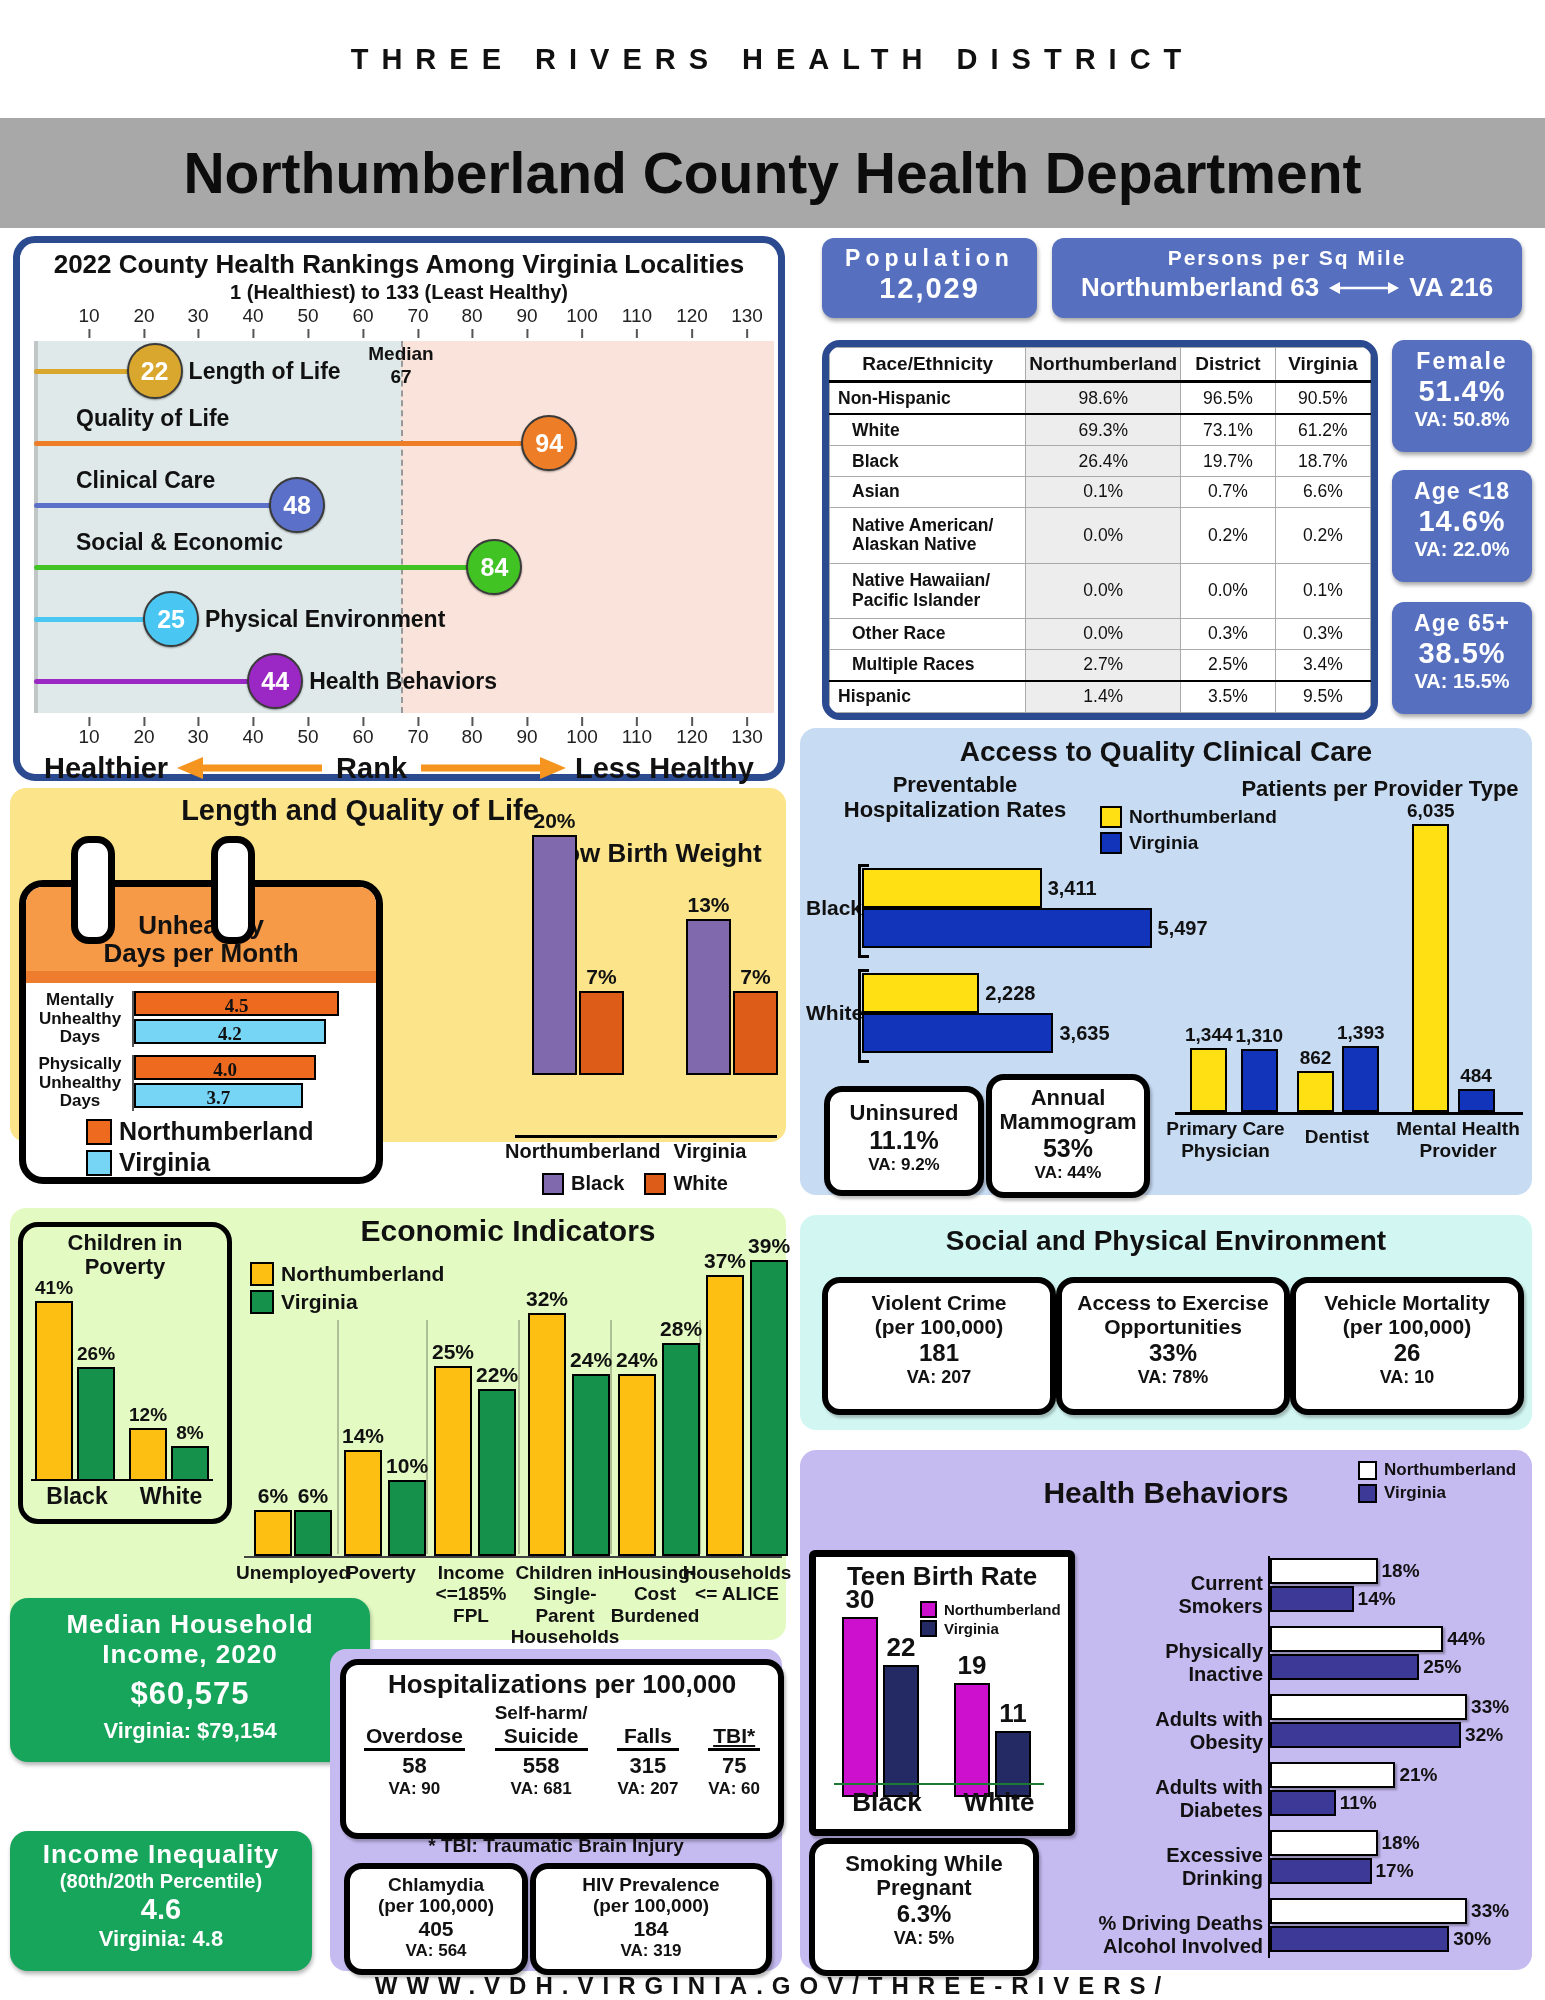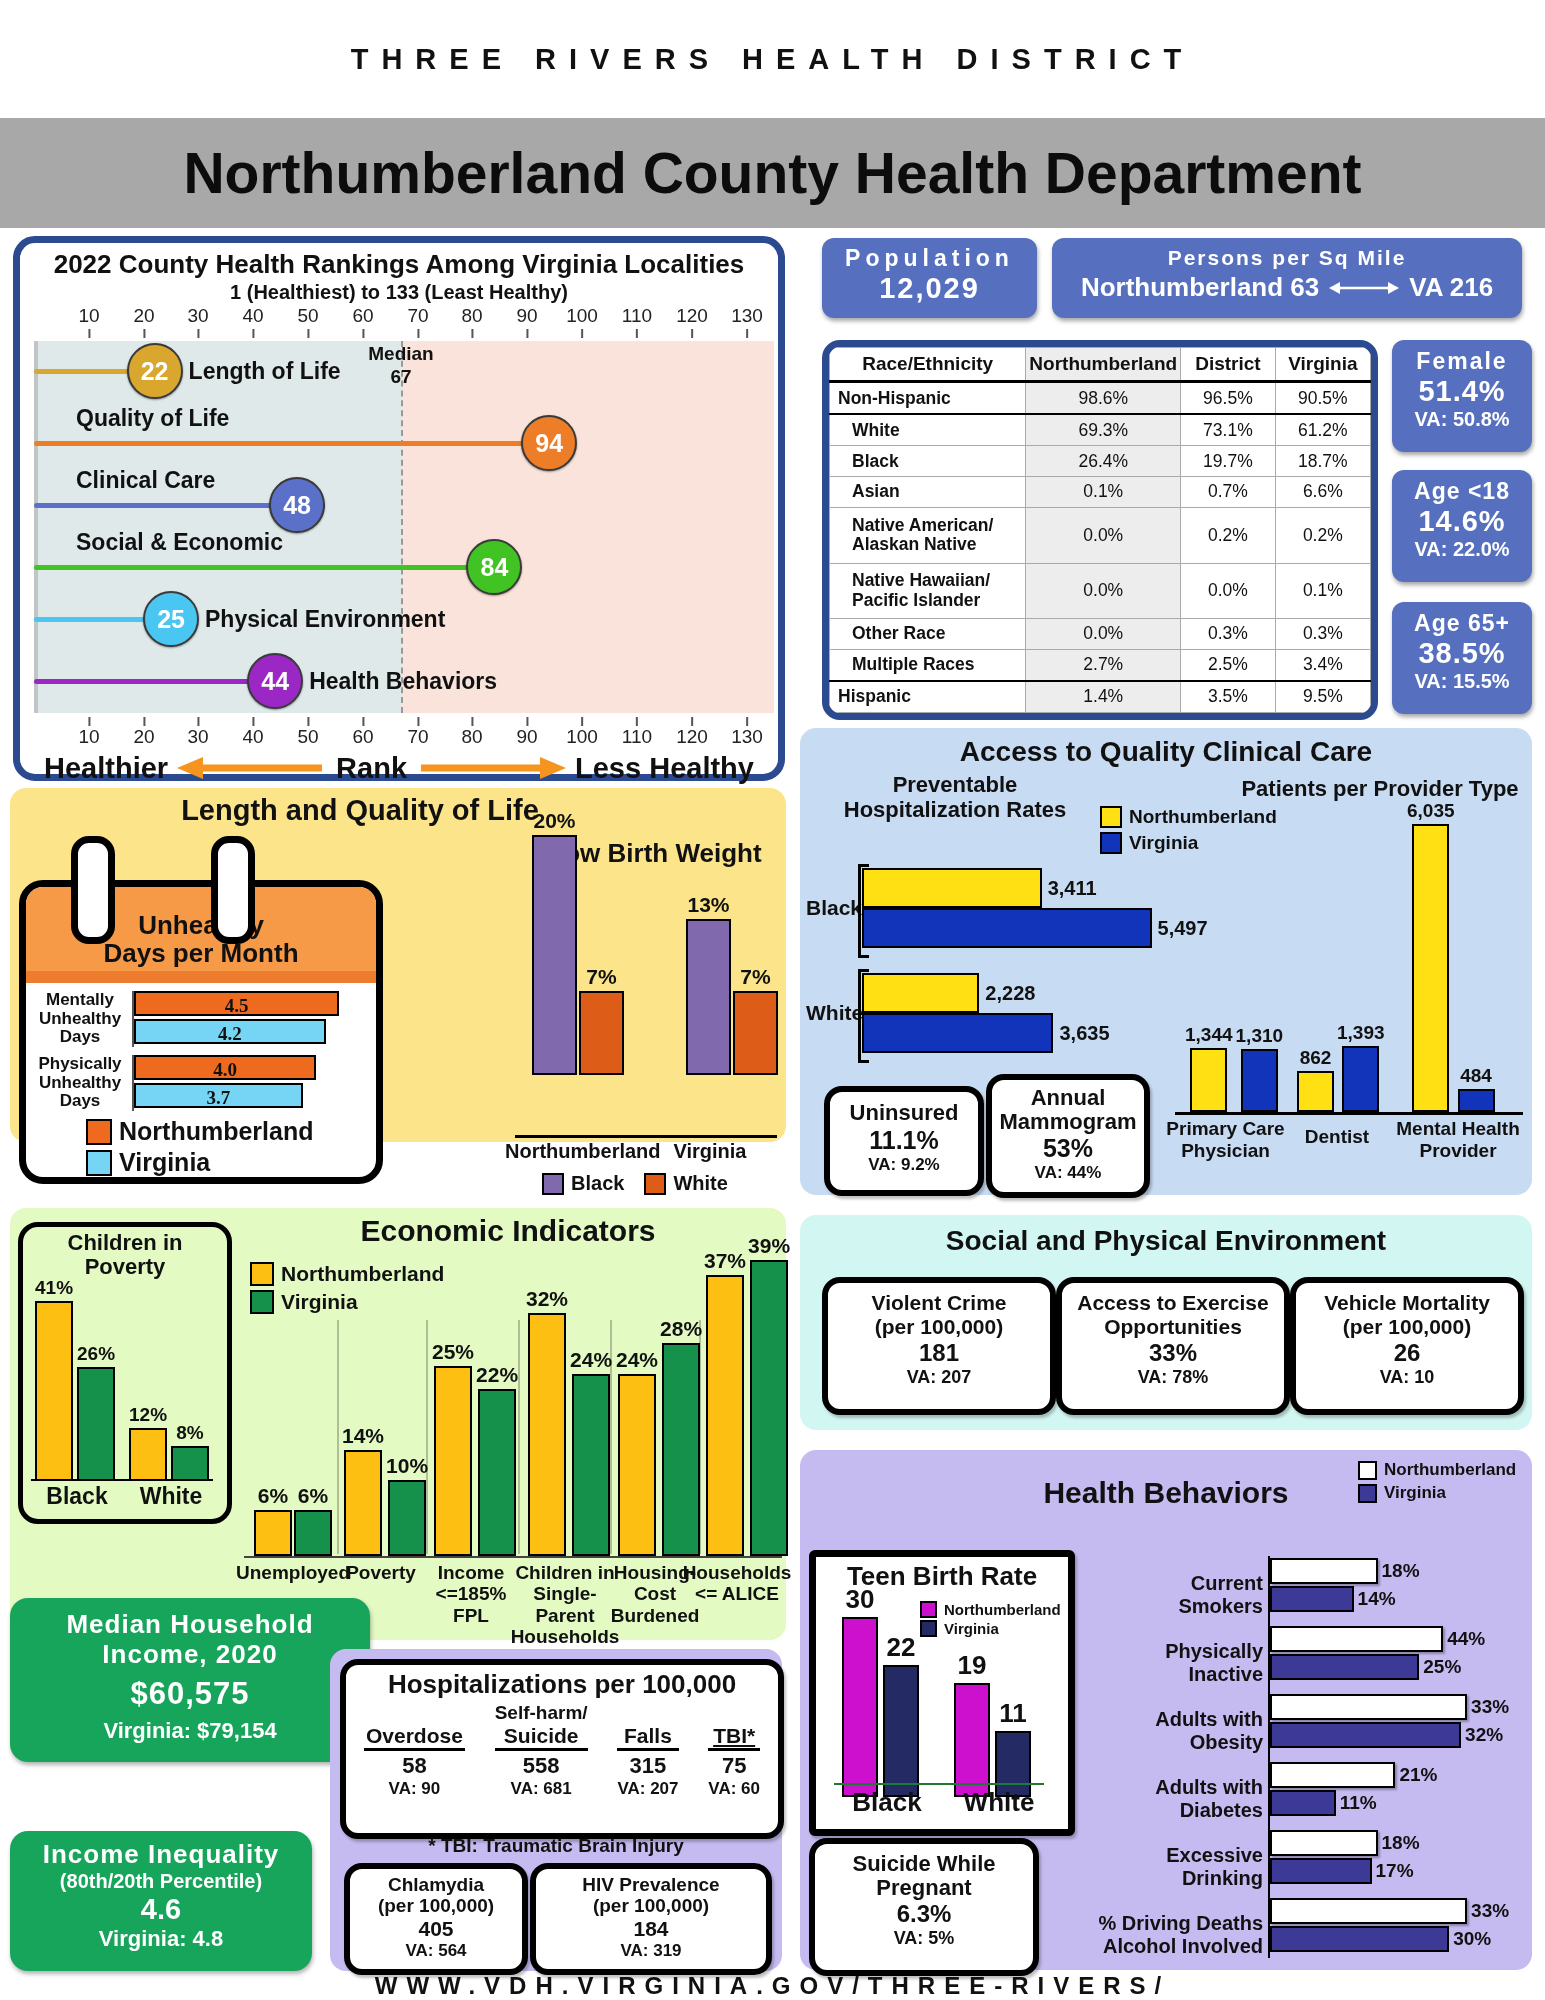--- a/index.html
+++ b/index.html
@@ -794,21 +794,21 @@
         <div class="bar" style="height: 26px; background: rgb(255, 255, 255); box-shadow: rgba(0, 0, 0, 0.3) 2px 2px 2px; width: 197.083px;"></div>
         <span class="b" style="font-size:19px;margin-left:4px;">33%</span>
       </div>
     <div class="abs" style="left:470px;top:476px;display:flex;align-items:center;">
         <div class="bar" style="height: 26px; background: rgb(61, 57, 150); width: 179.167px;"></div>
         <span class="b" style="font-size:19px;margin-left:4px;">30%</span>
       </div>
 
     <div class="outline-box" style="left:9px;top:388px;width:218px;height:126px;border-width:6px;">
 
-      <div class="b pre" style="font-size:22px;line-height:1.1;margin-top:8px;">Suicide While
+      <div class="b pre" style="font-size:22px;line-height:1.1;margin-top:8px;">Smoking While
 Pregnant</div>
       <div class="b" style="font-size:24px;">6.3%</div>
       <div class="b" style="font-size:18px;">VA: 5%</div>
     </div>
   </div>
 
   <div class="greenbox" style="left:10px;top:1581px;width:360px;height:164px;margin-top:17px;">
     <div class="pre" style="font-size:26px;line-height:1.15;margin-top:12px;letter-spacing:1px;">Median Household
 Income, 2020</div>
     <div style="font-size:31px;margin-top:6px;letter-spacing:1px;">$60,575</div>

